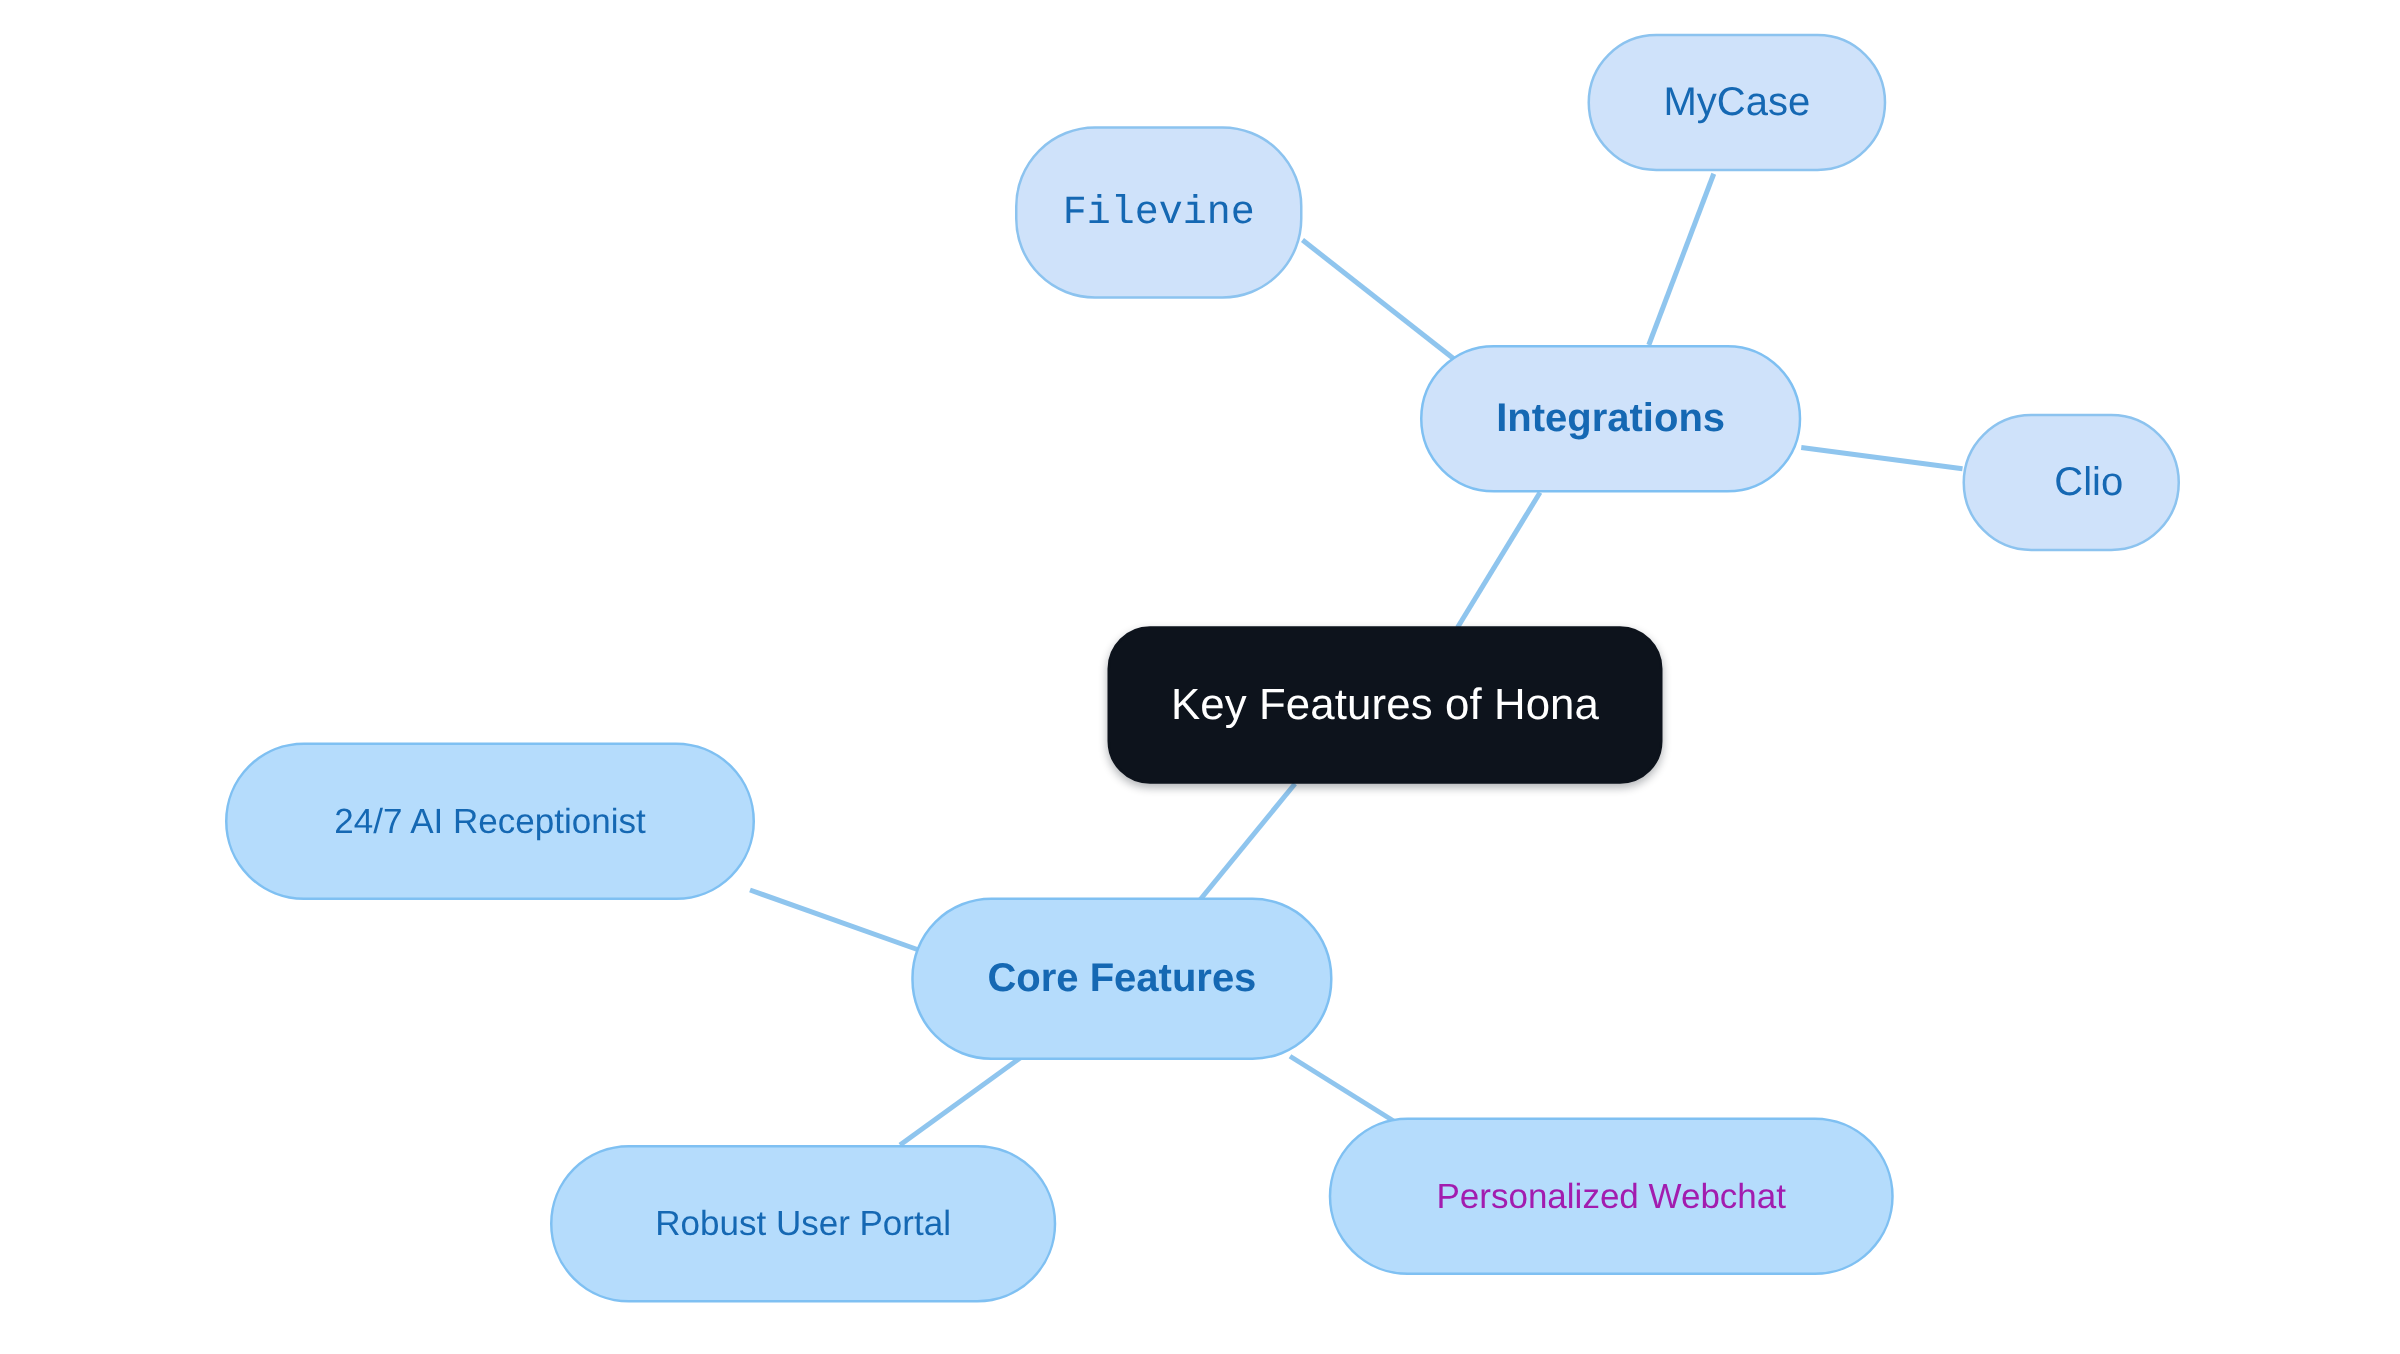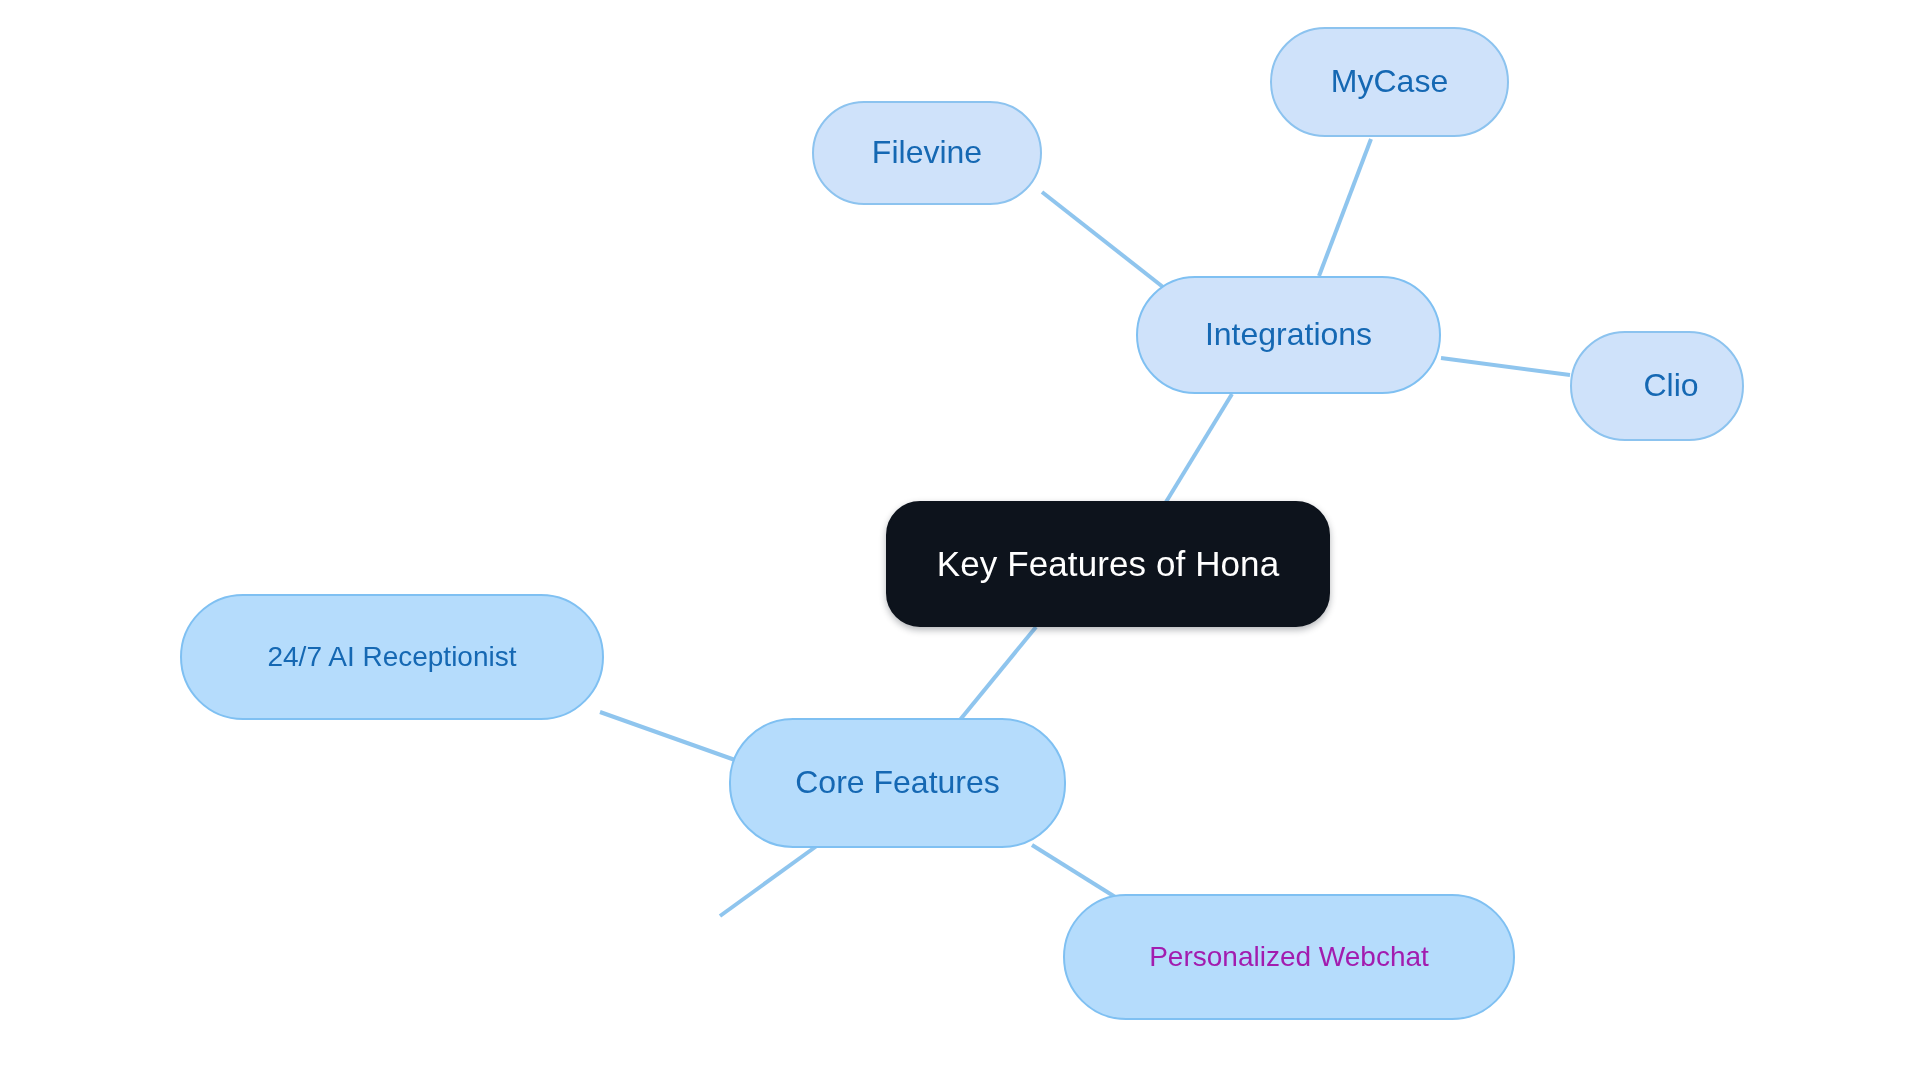--- a/index.html
+++ b/index.html
@@ -65,21 +65,21 @@
 
   
   .node.branch {
     background: #b5dcfc;
     border-color: #7fc0f2;
     border-radius: 64px;
   }
   .node.branch .node-label {
     color: #1568b3;
     font-size: 32px;
-    font-weight: 400;
+    font-weight: 700;
   }
 
   
   .node.leaf-core {
     background: #b5dcfc;
     border-color: #7fc0f2;
     border-radius: 64px;
   }
   .node.leaf-core .node-label {
     color: #1568b3;
@@ -123,34 +123,37 @@
   </div>
 
   <div class="node branch" id="node-integrations" style="left: 1136px; top: 276px; width: 305px; height: 118px; background: rgb(207, 226, 250);">
     <span class="node-label" style="color: rgb(21, 104, 179);">Integrations</span>
   </div>
 
   <div class="node branch" id="node-core_features" style="left: 729px; top: 718px; width: 337px; height: 130px; background: rgb(181, 220, 252);">
     <span class="node-label" style="color: rgb(21, 104, 179);">Core Features</span>
   </div>
 
-  <div class="node leaf-integration" id="node-filevine" style="left: 812px; top: 101px; width: 230px; height: 104px; background: rgb(207, 226, 250);">
+  <div class="node leaf-integration" id="node-filevine" style="left: 812px; top: 101px; width: 230px; height: 138px; background: rgb(207, 226, 250); font-family: Liberation Mono, monospace;">
     <span class="node-label" style="color: rgb(21, 104, 179);">Filevine</span>
   </div>
 
   <div class="node leaf-integration" id="node-mycase" style="left: 1270px; top: 27px; width: 239px; height: 110px; background: rgb(207, 226, 250);">
     <span class="node-label" style="color: rgb(21, 104, 179);">MyCase</span>
   </div>
 
   <div class="node leaf-integration" id="node-clio" style="left: 1570px; top: 331px; width: 174px; height: 110px; background: rgb(207, 226, 250);">
     <span class="node-label" style="color: rgb(21, 104, 179); margin-left: 28px;">Clio</span>
   </div>
 
   <div class="node leaf-core" id="node-ai_receptionist" style="left: 180px; top: 594px; width: 424px; height: 126px; background: rgb(181, 220, 252);">
     <span class="node-label" style="color: rgb(21, 104, 179);">24/7 AI Receptionist</span>
   </div>
 
+  <div class="node leaf-core" id="node-user_portal" style="left: 440px; top: 916px; width: 405px; height: 126px; background: rgb(181, 220, 252);">
+    <span class="node-label" style="color: rgb(21, 104, 179);">Robust User Portal</span>
+  </div>
 
   <div class="node leaf-core" id="node-webchat" style="left: 1063px; top: 894px; width: 452px; height: 126px; background: rgb(181, 220, 252);">
     <span class="node-label" style="color: #a21caf;">Personalized Webchat</span>
   </div>
 
 </div>
 
 </body></html>

